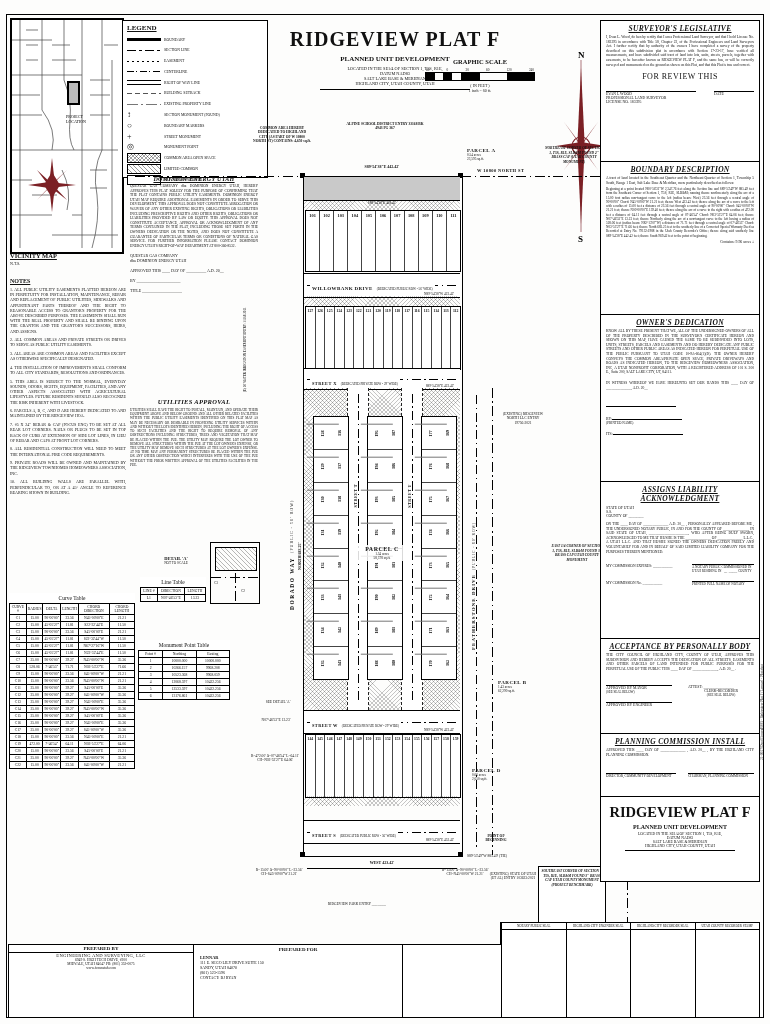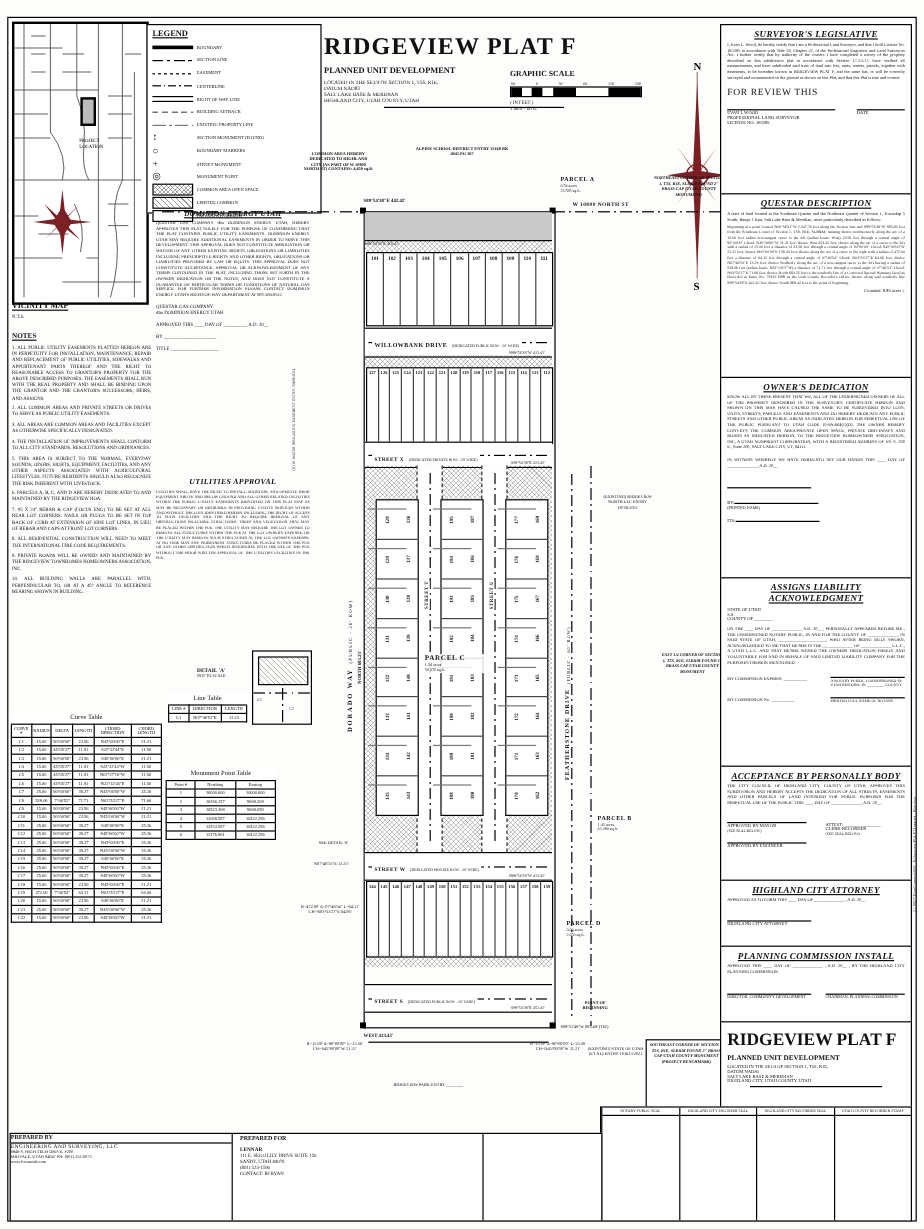--- a/index.html
+++ b/index.html
@@ -6,21 +6,21 @@
   body{width:770px;height:1024px;background:#f6f6f4;position:relative;overflow:hidden;
        font-family:"Liberation Serif",serif;color:#111;}
   .abs{position:absolute;}
   .sheet{position:absolute;left:0;top:0;width:770px;height:1024px;background:#fdfdfc;}
   .frame{position:absolute;left:6px;top:14px;width:756px;height:1002px;border:1.4px solid #000;}
   .box{border:1px solid #000;background:#fff;}
   .sec-title{font-style:italic;font-weight:bold;text-align:center;text-decoration:underline;font-size:7.5px;letter-spacing:.3px;}
   .tiny{font-size:4px;line-height:1.3;text-align:justify;}
   .tiny2{font-size:3.6px;line-height:1.28;text-align:justify;}
   .b{font-weight:bold;}
-  .ctr{}
+  .ctr{text-align:center;}
   .nowrap{white-space:nowrap;}
   .blankline{display:inline-block;border-bottom:.6px solid #000;height:4px;}
   .rule{border-top:.7px solid #000;}
   
   .hatch-x{background:repeating-linear-gradient(45deg,rgba(0,0,0,0) 0 2.2px,rgba(0,0,0,.22) 2.2px 2.8px),
             repeating-linear-gradient(-45deg,rgba(0,0,0,0) 0 2.2px,rgba(0,0,0,.22) 2.2px 2.8px);}
   .hatch-d{background:repeating-linear-gradient(45deg,rgba(0,0,0,0) 0 2.6px,rgba(0,0,0,.28) 2.6px 3.2px);}
   
   .sw{width:34px;height:9px;position:relative;flex:none;margin-right:3px;display:flex;align-items:center;justify-content:center;}
   .sw .bar{width:100%;}
@@ -948,21 +948,21 @@
           <div class="sig-label">LICENSE NO. 183395</div>
         </div>
         <div style="width:40px;">
           <div class="sigline"></div>
           <div class="sig-label">DATE</div>
         </div>
       </div>
     </div>
 
     <div class="rc-sec" style="height:146px;">
-      <div class="sec-title">QUESTAR DESCRIPTION</div>
+      <div class="sec-title">BOUNDARY DESCRIPTION</div>
       <div class="tiny2" style="margin-top:2px;">A tract of land located in the Southeast Quarter and the Northeast Quarter of Section 1, Township 5 South, Range 1 East, Salt Lake Base &amp; Meridian, more particularly described as follows:</div>
       <div class="tiny2" style="margin-top:2px;font-size:3.3px;">Beginning at a point located N00°56'31"W 2,347.76 feet along the Section line and S89°53'49"W 885.49 feet from the Southeast Corner of Section 1, T5S, R1E, SLB&amp;M; running thence northwesterly along the arc of a 15.00 foot radius non-tangent curve to the left (radius bears: West) 23.56 feet through a central angle of 90°00'00" Chord: N45°00'00"W 21.21 feet; thence West 423.42 feet; thence along the arc of a curve to the left with a radius of 15.00 feet a distance of 23.56 feet through a central angle of 90°00'00" Chord: S45°00'00"W 21.21 feet; thence N00°00'00"E 139.40 feet; thence along the arc of a curve to the right with a radius of 472.00 feet a distance of 64.11 feet through a central angle of 07°46'54" Chord: N03°53'27"E 64.06 feet; thence N07°46'53"E 13.23 feet; thence Northerly along the arc of a non-tangent curve to the left having a radius of 528.06 feet (radius bears: N82°13'07"W) a distance of 71.71 feet through a central angle of 07°46'53" Chord: N03°53'27"E 71.66 feet; thence North 683.25 feet to the southerly line of a Corrected Special Warranty Deed as Recorded at Entry No. 79132:1988 in the Utah County Recorder's Office; thence along said southerly line S89°54'38"E 442.42 feet; thence South 969.42 feet to the point of beginning.</div>
       <div style="font-size:3.8px;text-align:right;margin-top:2px;">Contains: 9.96 acres ±</div>
     </div>
 
     <div class="rc-sec" style="height:160px;">
       <div class="sec-title">OWNER'S DEDICATION</div>
       <div class="tiny2" style="margin-top:2px;">KNOW ALL BY THESE PRESENT THAT WE, ALL OF THE UNDERSIGNED OWNERS OF ALL OF THE PROPERTY DESCRIBED IN THE SURVEYOR'S CERTIFICATE HEREON AND SHOWN ON THIS MAP, HAVE CAUSED THE SAME TO BE SUBDIVIDED INTO LOTS, UNITS, STREETS, PARCELS AND EASEMENTS AND DO HEREBY DEDICATE ANY PUBLIC STREETS AND OTHER PUBLIC AREAS AS INDICATED HEREON FOR PERPETUAL USE OF THE PUBLIC PURSUANT TO UTAH CODE 10-9A-604(1)(D). THE OWNER HEREBY CONVEYS THE COMMON AREA/PRIVATE OPEN SPACE, PRIVATE DRIVEWAYS AND ROADS AS INDICATED HEREON, TO THE RIDGEVIEW HOMEOWNERS ASSOCIATION, INC, A UTAH NONPROFIT CORPORATION, WITH A REGISTERED ADDRESS OF 101 S. 200 E., Suite 200, SALT LAKE CITY, UT, 84111.</div>
       <div class="tiny2" style="margin-top:6px;">IN WITNESS WHEREOF WE HAVE HEREUNTO SET OUR HANDS THIS ____ DAY OF ______________, A.D. 20__</div>
       <div class="sigline" style="width:70px;margin-top:16px;"></div>
@@ -1008,28 +1008,20 @@
           <div class="sig-label ctr">CLERK-RECORDER</div>
           <div class="sig-label ctr" style="font-size:3.2px;">(SEE SEAL BELOW)</div>
         </div>
       </div>
       <div style="width:66px;margin-top:5px;">
         <div class="sigline"></div>
         <div class="sig-label">APPROVED BY ENGINEER</div>
       </div>
     </div>
 
-    <div class="rc-sec" style="height:48px;">
-      <div class="sec-title">HIGHLAND CITY ATTORNEY</div>
-      <div class="tiny2" style="margin-top:2px;">APPROVED AS TO FORM THIS ____ DAY OF ______________ , A.D. 20__ .</div>
-      <div style="width:70px;margin-top:14px;">
-        <div class="sigline"></div>
-        <div class="sig-label">HIGHLAND CITY ATTORNEY</div>
-      </div>
-    </div>
 
     <div class="rc-sec" style="height:56px;">
       <div class="sec-title">PLANNING COMMISSION INSTALL</div>
       <div class="tiny2" style="margin-top:2px;">APPROVED THIS ____ DAY OF ______________ , A.D. 20__ ,  BY THE HIGHLAND CITY PLANNING COMMISSION.</div>
       <div style="display:flex;justify-content:space-between;margin-top:16px;">
         <div style="width:70px;">
           <div class="sigline"></div>
           <div class="sig-label" style="font-size:3.4px;">DIRECTOR, COMMUNITY DEVELOPMENT</div>
         </div>
         <div style="width:66px;">

